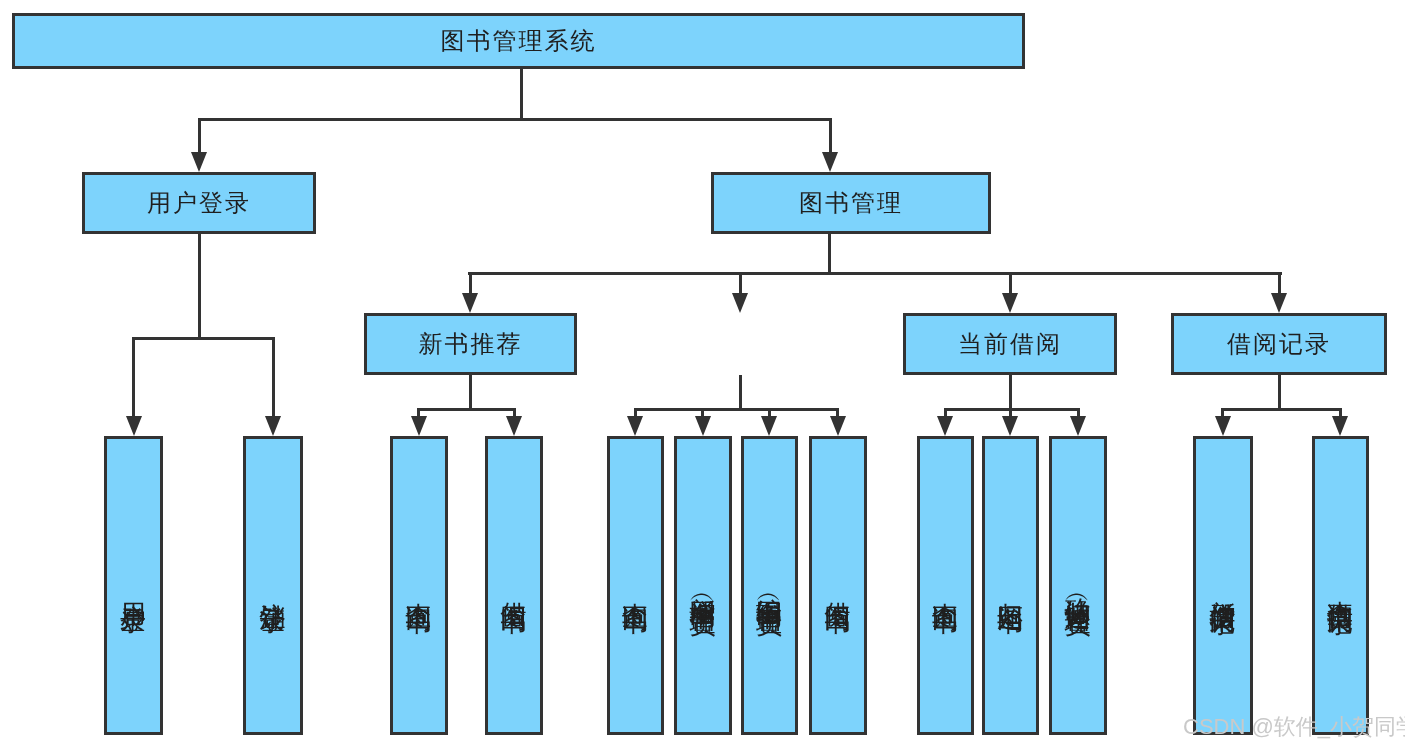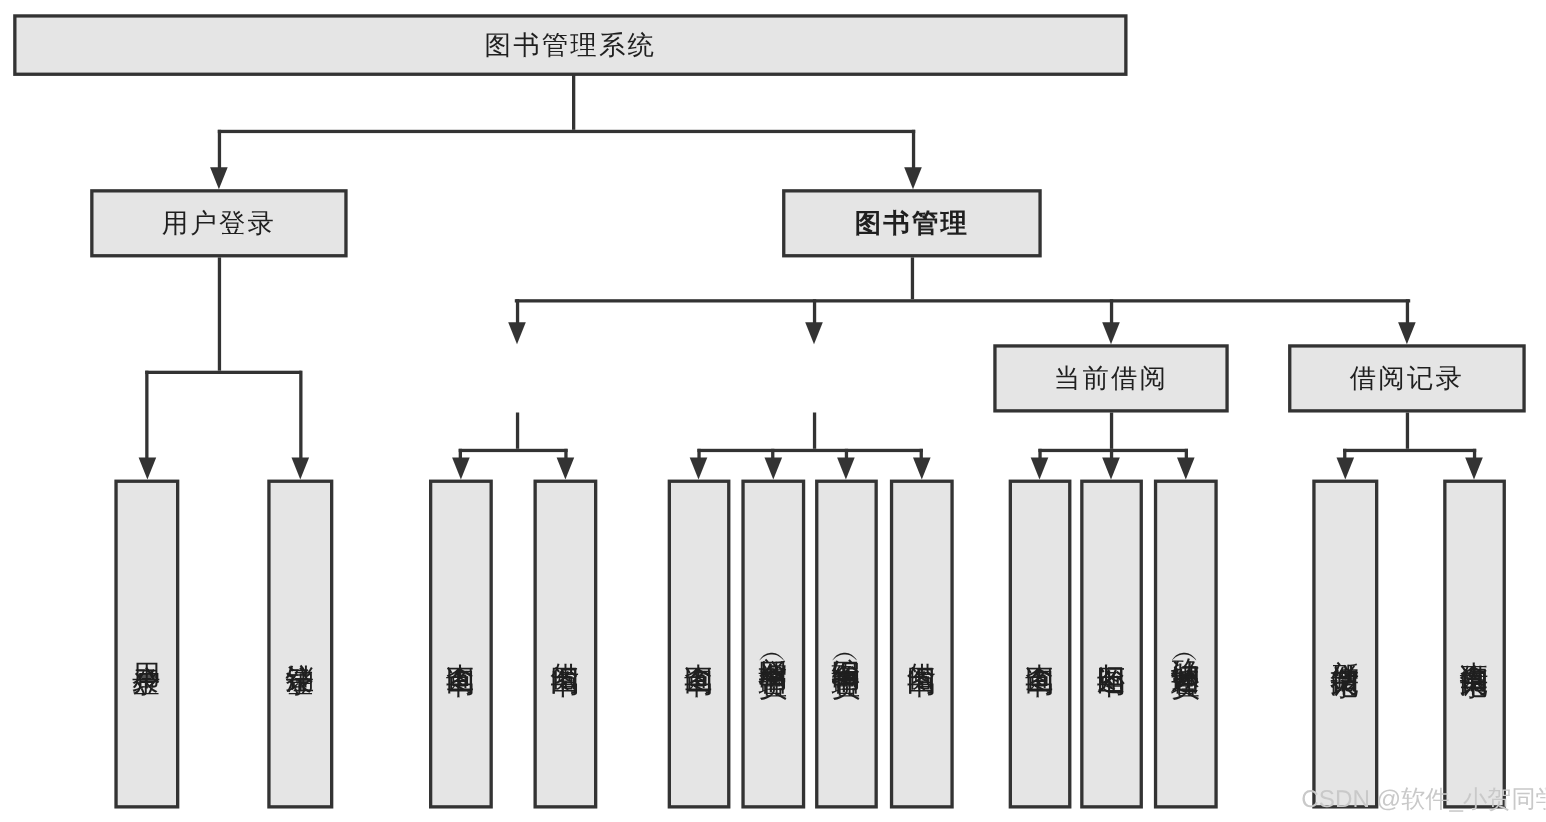--- a/index.html
+++ b/index.html
@@ -17,21 +17,21 @@
     position:relative;
     width:1405px;
     height:747px;
     background:var(--background);
     overflow:hidden;
   }
   
   .node{
     position:absolute;
     border:3px solid var(--line);
-    background:#e5e5e5;
+    background:#7dd3fc;
     display:flex;
     align-items:center;
     justify-content:center;
     color:var(--text);
   }
   .h-node{
     font-size:24px;
     letter-spacing:2px;
     white-space:nowrap;
   }
@@ -65,22 +65,23 @@
 </style>
 </head>
 <body>
 
 <div class="canvas">
 
   <div class="node h-node" style="left:12px;top:13px;width:1013px;height:56px;">图书管理系统</div>
 
   <div class="node h-node" style="left:82px;top:172px;width:234px;height:62px;">用户登录</div>
 
-  <div class="node h-node" style="left:711px;top:172px;width:236px;height:62px;font-weight:bold;">图书管理</div>
+  <div class="node h-node" style="left:711px;top:172px;width:280px;height:62px;">图书管理</div>
 
+  <div class="node h-node" style="left:364px;top:313px;width:213px;height:62px;">新书推荐</div>
 
 
   <div class="node h-node" style="left:903px;top:313px;width:214px;height:62px;">当前借阅</div>
 
   <div class="node h-node" style="left:1171px;top:313px;width:216px;height:62px;">借阅记录</div>
 
   <div class="node v-node" style="left:104px;top:436px;width:59px;height:299px;">用户登录</div>
   <div class="node v-node" style="left:243px;top:436px;width:60px;height:299px;">注销登录</div>
 
   <div class="node v-node" style="left:390px;top:436px;width:58px;height:299px;">查询图书</div>

